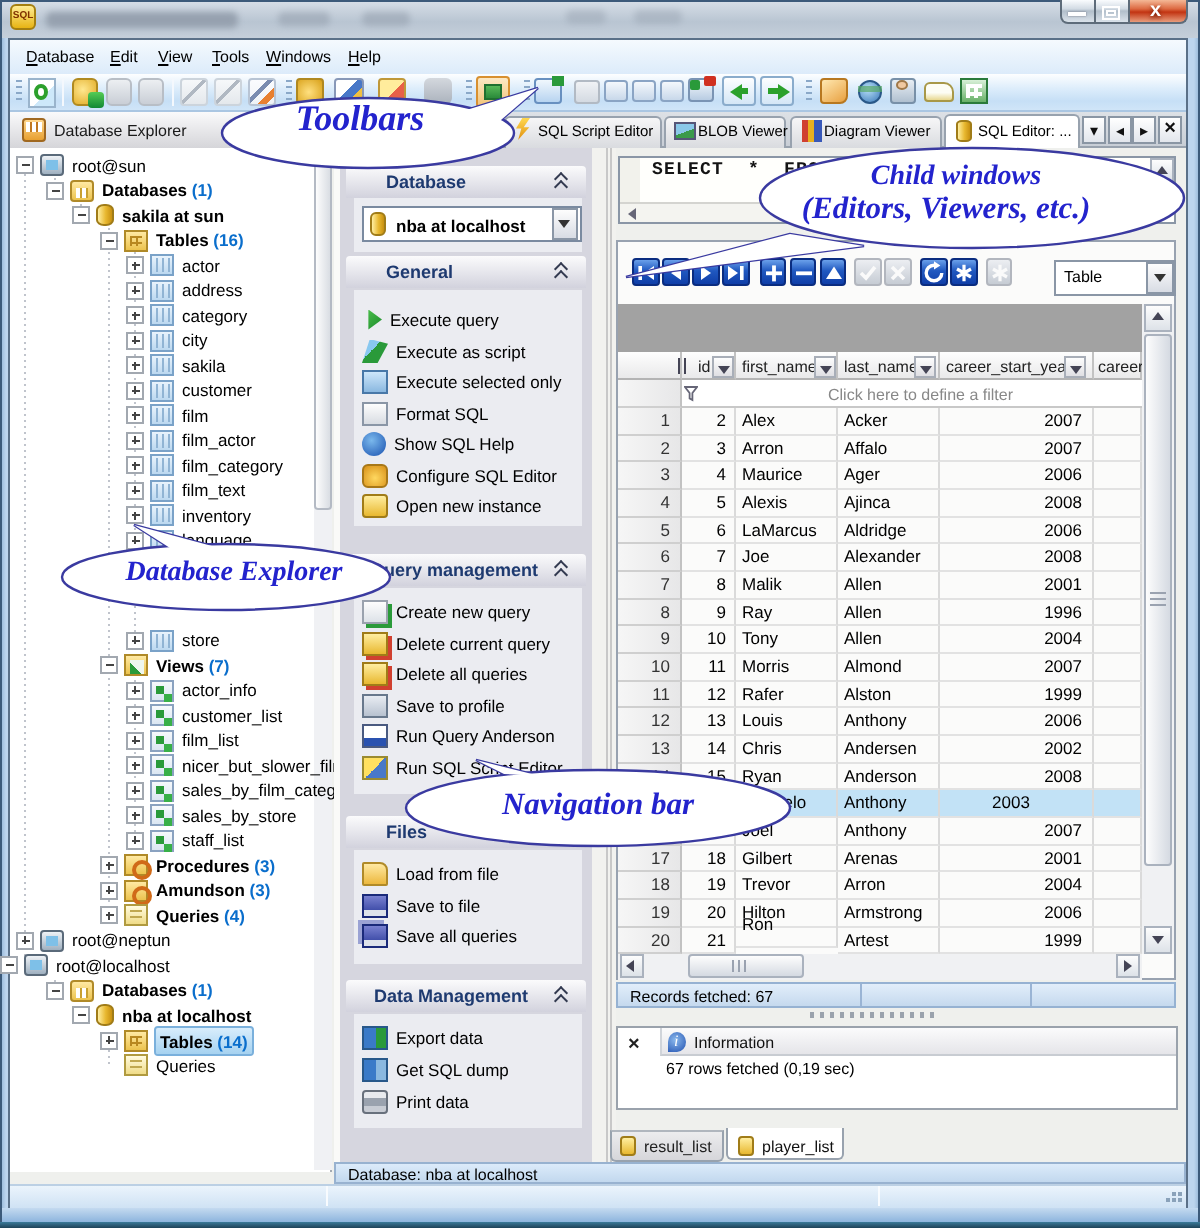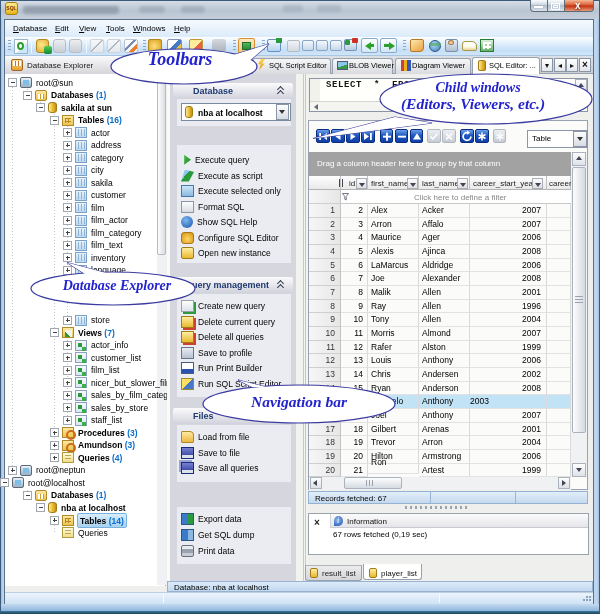--- a/index.html
+++ b/index.html
@@ -234,47 +234,55 @@
 <div class="nhead" style="top:83px">
       <b style="left:20px">Database</b>
       <span class="chev"></span>
     </div>
 <div class="nbox" style="top:99px;height:27px"></div>
 <div class="abs" style="left:181px;top:103px;width:110px;height:18px;background:#fff;border:1px solid #7a8aa0"></div>
 <div class="abs" style="left:185px;top:106px;width:8px;height:12px;background:linear-gradient(90deg,#ffeea0,#e8b830 55%,#c89010);border:1px solid #a07c18;border-radius:3px"></div>
 <div class="abs" style="left:198px;top:108px;font-size:8.5px;font-weight:bold">nba at localhost</div>
 <div class="abs" style="left:276px;top:104px;width:13px;height:16px;background:linear-gradient(#fdfdfd,#d8dce4);border:1px solid #8a96a6"></div>
 <div class="tri" style="left:279px;top:110px;border:3px solid transparent;border-top:4px solid #333"></div>
+<div class="nhead" style="top:128px">
+      <b style="left:20px">General</b>
+      <span class="chev"></span>
+    </div>
 <div class="nbox" style="top:145px;height:118px"></div>
 <div class="nitem" style="top:154.0px"><span class="nico" style="background:linear-gradient(135deg,#4cc04c,#1a8a2a);clip-path:polygon(15% 0,100% 50%,15% 100%);width:8px;height:10px;margin-left:2px"></span><span>Execute query</span></div>
 <div class="nitem" style="top:169.5px"><span class="nico" style="background:linear-gradient(135deg,#88c8f0 40%,#2a9a3a 40%);clip-path:polygon(0 100%,30% 0,100% 20%,60% 100%)"></span><span>Execute as script</span></div>
 <div class="nitem" style="top:185.0px"><span class="nico" style="background:linear-gradient(#cde6fa,#8ab8e0);border:1px solid #4878a8"></span><span>Execute selected only</span></div>
 <div class="nitem" style="top:200.5px"><span class="nico" style="background:linear-gradient(#fdfdfd,#d8dce2);border:1px solid #8a96a6"></span><span>Format SQL</span></div>
 <div class="nitem" style="top:216.0px"><span class="nico" style="background:radial-gradient(circle at 40% 35%,#7ab8ec,#1a52b0);border-radius:50%;width:12px;height:12px"></span><span>Show SQL Help</span></div>
 <div class="nitem" style="top:231.5px"><span class="nico" style="background:radial-gradient(circle at 50% 60%,#ffd860,#d89018);border-radius:3px;border:1px solid #a87818"></span><span>Configure SQL Editor</span></div>
 <div class="nitem" style="top:247.0px"><span class="nico" style="background:linear-gradient(#ffeea0,#e8b830);border:1px solid #a07c18;border-radius:2px"></span><span>Open new instance</span></div>
 <div class="nhead" style="top:277px">
       <b style="left:12px">Query management</b>
       <span class="chev"></span>
     </div>
 <div class="nbox" style="top:294px;height:103px"></div>
 <div class="nitem" style="top:300.0px"><span class="nico" style="background:linear-gradient(#fdfdfd,#dde2e8);border:1px solid #9aa2ae;box-shadow:2px 2px 0 #2a9a3a"></span><span>Create new query</span></div>
 <div class="nitem" style="top:315.5px"><span class="nico" style="background:linear-gradient(#ffeea0,#e8b830);border:1px solid #a07c18;box-shadow:2px 2px 0 #d04030"></span><span>Delete current query</span></div>
 <div class="nitem" style="top:331.0px"><span class="nico" style="background:linear-gradient(#ffeea0,#e8b830);border:1px solid #a07c18;box-shadow:2px 2px 0 #d04030"></span><span>Delete all queries</span></div>
 <div class="nitem" style="top:346.5px"><span class="nico" style="background:linear-gradient(#e8ecf2,#b8c2d0);border:1px solid #68788c"></span><span>Save to profile</span></div>
-<div class="nitem" style="top:362.0px"><span class="nico" style="background:linear-gradient(180deg,#fff 60%,#2a52b0 60%);border:1px solid #4a5a80"></span><span>Run Print Builder</span></div>
+<div class="nitem" style="top:362.0px"><span class="nico" style="background:linear-gradient(180deg,#fff 60%,#2a52b0 60%);border:1px solid #4a5a80"></span><span>Run Query Anderson</span></div>
 <div class="nitem" style="top:377.5px"><span class="nico" style="background:linear-gradient(135deg,#ffe060 50%,#4878c8 50%);border:1px solid #9a8a30"></span><span>Run SQL Script Editor</span></div>
 <div class="nhead" style="top:408px">
       <b style="left:20px">Files</b>
       <span class="chev"></span>
     </div>
 <div class="nbox" style="top:425px;height:57px"></div>
 <div class="nitem" style="top:431.0px"><span class="nico" style="background:linear-gradient(#ffe9a2,#ecb83e);border:1px solid #b08a28;border-radius:1px 4px 1px 1px"></span><span>Load from file</span></div>
 <div class="nitem" style="top:446.5px"><span class="nico" style="background:linear-gradient(0deg,#dde2ea 3px,transparent 3px),linear-gradient(#7880d0,#2a3a9a);border:1px solid #1a2a7a"></span><span>Save to file</span></div>
 <div class="nitem" style="top:462.0px"><span class="nico" style="background:linear-gradient(0deg,#dde2ea 3px,transparent 3px),linear-gradient(#7880d0,#2a3a9a);border:1px solid #1a2a7a;box-shadow:-2px -2px 0 #9aa2d4"></span><span>Save all queries</span></div>
+<div class="nhead" style="top:490px">
+      <b style="left:14px">Data Management</b>
+      <span class="chev"></span>
+    </div>
 <div class="nbox" style="top:507px;height:57px"></div>
 <div class="nitem" style="top:513px"><span class="nico" style="background:linear-gradient(90deg,#3a7ac8 55%,#2a9a3a 55%);border:1px solid #28588a"></span><span>Export data</span></div>
 <div class="nitem" style="top:529px"><span class="nico" style="background:linear-gradient(90deg,#3a7ac8 55%,#8ab8e0 55%);border:1px solid #28588a"></span><span>Get SQL dump</span></div>
 <div class="nitem" style="top:545px"><span class="nico" style="background:linear-gradient(#e8eaee 30%,#9aa2ae 30% 70%,#c8ccd4 70%);border:1px solid #68707c;border-radius:2px"></span><span>Print data</span></div>
 <div class="abs" style="left:296px;top:74px;width:12px;height:507px;background:#f2f2ef"></div>
 <div class="abs" style="left:303px;top:74px;width:1px;height:507px;background:#c8c8c8"></div>
 <div class="abs" style="left:305px;top:74px;width:1px;height:507px;background:#c8c8c8"></div>
 <div id="editor"></div>
 <div class="abs" style="left:310px;top:79px;width:10px;height:22px;background:#f2f2ec"></div>
 <div class="sqltext">SELECT&nbsp;&nbsp;*&nbsp;&nbsp;FROM</div>
@@ -333,21 +341,20 @@
     </svg>
 <div class="vcr dis" style="left:492.5px"></div>
 <svg class="abs" style="left:492.5px;top:128.5px" width="14" height="15" viewBox="0 0 14 15">
       <path d="M7 3.4 L7 11.6 M3.5 5.5 L10.5 9.5 M10.5 5.5 L3.5 9.5" stroke="#fafafa" stroke-width="1.6" fill="none"></path>
     </svg>
 <div class="abs" style="left:527px;top:130px;width:61px;height:18px;background:#fff;border:1px solid #8a96a6"></div>
 <div class="abs" style="left:532px;top:134px;color:#000">Table</div>
 <div class="abs" style="left:573px;top:131px;width:14px;height:16px;background:linear-gradient(#fdfdfd,#d8dce4);border:1px solid #8a96a6"></div>
 <div class="tri" style="left:577px;top:137px;border:3px solid transparent;border-top:4px solid #333"></div>
 <div id="dragbar"></div>
-<div class="abs" style="left:317px;top:159px;color:#fff;font-size:8px">Drag a column header here to group by that column</div>
 <div class="gh" style="left:309px;width:32px"></div>
 <div class="gh" style="left:341px;width:27px"></div>
 <div class="abs" style="left:349px;top:179px;color:#222">id</div>
 <div class="gh" style="left:368px;width:51px"></div>
 <div class="abs" style="left:371px;top:179px;color:#222">first_name</div>
 <div class="gh" style="left:419px;width:51px"></div>
 <div class="abs" style="left:422px;top:179px;color:#222">last_name</div>
 <div class="gh" style="left:470px;width:77px"></div>
 <div class="abs" style="left:473px;top:179px;color:#222">career_start_year</div>
 <div class="gh" style="left:547px;width:24px"></div>
@@ -444,21 +451,21 @@
 <div class="rn" style="left:309px;top:382px;width:32px;height:13px;text-align:right;padding:1px 5px 0 0">14</div>
 <div class="gc" style="left:341px;top:382px;width:27px;height:13px;text-align:right;padding:1px 4px 0 0">15</div>
 <div class="gc" style="left:368px;top:382px;width:51px;height:13px;padding:1px 0 0 3px">Ryan</div>
 <div class="gc" style="left:419px;top:382px;width:51px;height:13px;padding:1px 0 0 3px">Anderson</div>
 <div class="gc" style="left:470px;top:382px;width:77px;height:13px;text-align:right;padding:1px 5px 0 0">2008</div>
 <div class="gc" style="left:547px;top:382px;width:24px;height:13px;"></div>
 <div class="rn" style="left:309px;top:395px;width:32px;height:14px;text-align:right;padding:1px 5px 0 0">15</div>
 <div class="gc" style="left:341px;top:395px;width:27px;height:14px;background:#c2e2f6;text-align:right;padding:1px 4px 0 0">16</div>
 <div class="gc" style="left:368px;top:395px;width:51px;height:14px;background:#c2e2f6;padding:1px 0 0 3px">Carmelo</div>
 <div class="gc" style="left:419px;top:395px;width:51px;height:14px;background:#c2e2f6;padding:1px 0 0 3px">Anthony</div>
-<div class="gc" style="left:470px;top:395px;width:77px;height:14px;background:#c2e2f6;text-align:left;padding:1px 5px 0 0">2003</div>
+<div class="gc" style="left:470px;top:395px;width:77px;height:14px;background:#c2e2f6;text-align:center;padding:1px 5px 0 0">2003</div>
 <div class="gc" style="left:547px;top:395px;width:24px;height:14px;background:#c2e2f6;"></div>
 <div class="rn" style="left:309px;top:409px;width:32px;height:14px;text-align:right;padding:1px 5px 0 0">16</div>
 <div class="gc" style="left:341px;top:409px;width:27px;height:14px;text-align:right;padding:1px 4px 0 0">17</div>
 <div class="gc" style="left:368px;top:409px;width:51px;height:14px;padding:1px 0 0 3px">Joel</div>
 <div class="gc" style="left:419px;top:409px;width:51px;height:14px;padding:1px 0 0 3px">Anthony</div>
 <div class="gc" style="left:470px;top:409px;width:77px;height:14px;text-align:right;padding:1px 5px 0 0">2007</div>
 <div class="gc" style="left:547px;top:409px;width:24px;height:14px;"></div>
 <div class="rn" style="left:309px;top:423px;width:32px;height:13px;text-align:right;padding:1px 5px 0 0">17</div>
 <div class="gc" style="left:341px;top:423px;width:27px;height:13px;text-align:right;padding:1px 4px 0 0">18</div>
 <div class="gc" style="left:368px;top:423px;width:51px;height:13px;padding:1px 0 0 3px">Gilbert</div>

